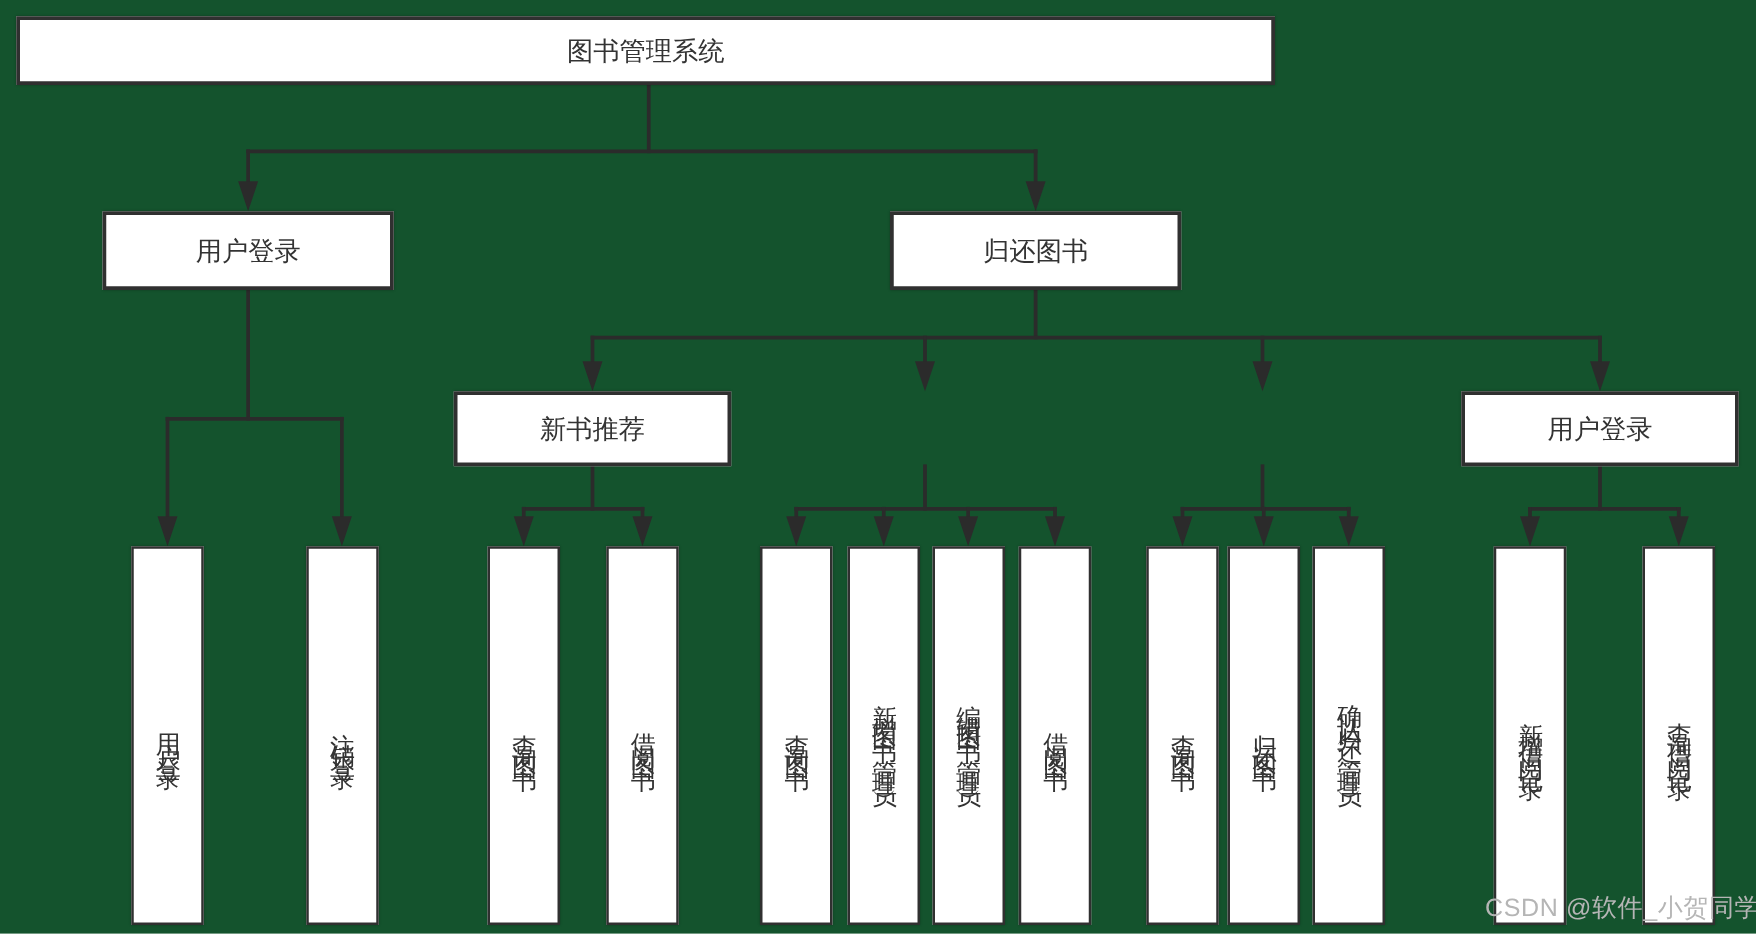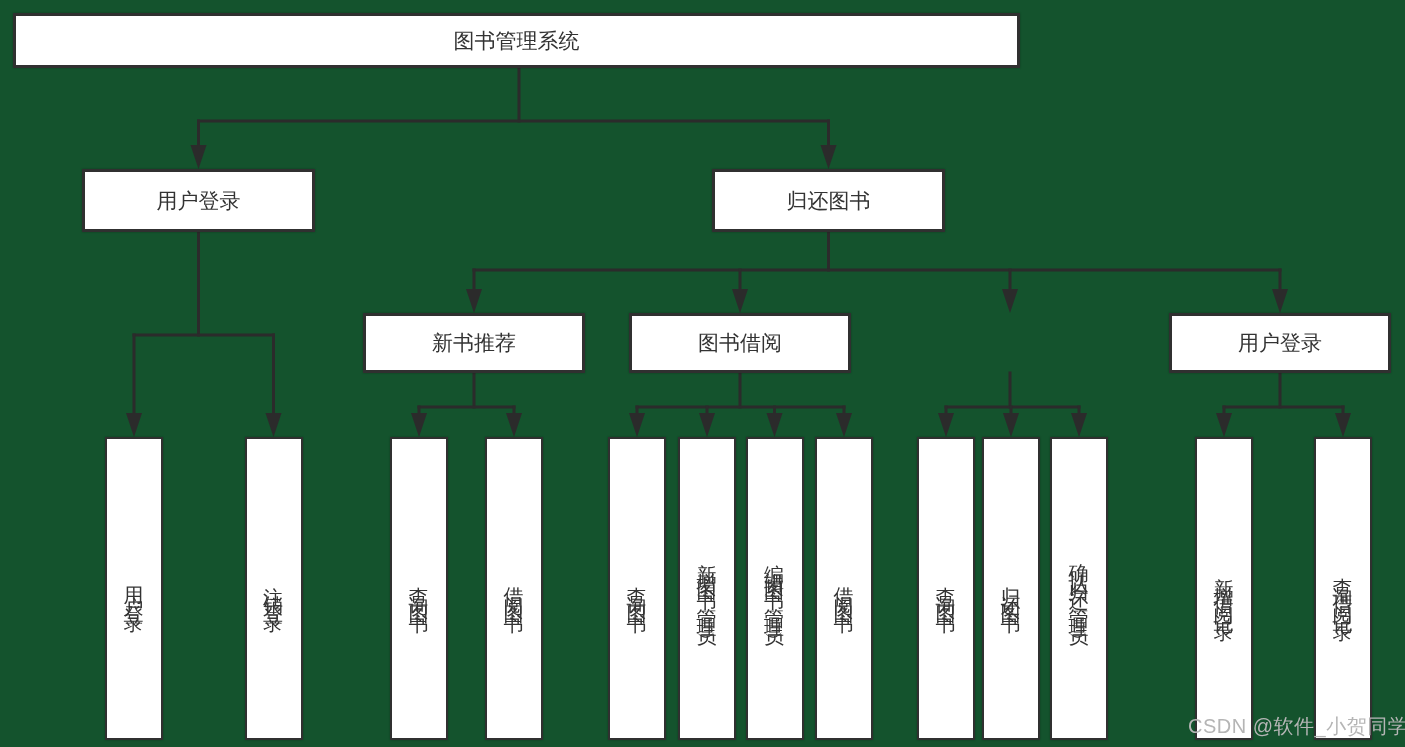--- a/index.html
+++ b/index.html
@@ -100,21 +100,20 @@
       <line x1="1343" y1="407" x2="1343" y2="417" stroke="#2b2b2b" stroke-width="3" stroke-linecap="square"></line>
       <polygon points="1335,413 1351,413 1343,437" fill="#2b2b2b"></polygon>
     </svg>
 
   <div class="node" style="left:13px;top:13px;width:1007px;height:55px;">图书管理系统</div>
 
   <div class="node" style="left:82px;top:169px;width:233px;height:63px;">用户登录</div>
   <div class="node" style="left:712px;top:169px;width:233px;height:63px;">归还图书</div>
 
   <div class="node" style="left:363px;top:313px;width:222px;height:60px;">新书推荐</div>
-  <div class="node" style="left:629px;top:313px;width:222px;height:60px;">图书借阅</div>
   <div class="node" style="left:1169px;top:313px;width:222px;height:60px;">用户登录</div>
 
   <div class="node leaf" style="left:105px;top:437px;width:58px;height:303px;">用户登录</div>
   <div class="node leaf" style="left:244.5px;top:437px;width:58px;height:303px;">注销登录</div>
 
   <div class="node leaf" style="left:390px;top:437px;width:58px;height:303px;">查询图书</div>
   <div class="node leaf" style="left:485px;top:437px;width:58px;height:303px;">借阅图书</div>
 
   <div class="node leaf" style="left:608px;top:437px;width:58px;height:303px;">查询图书</div>
   <div class="node leaf" style="left:678px;top:437px;width:58px;height:303px;">新增图书（管理员）</div>

